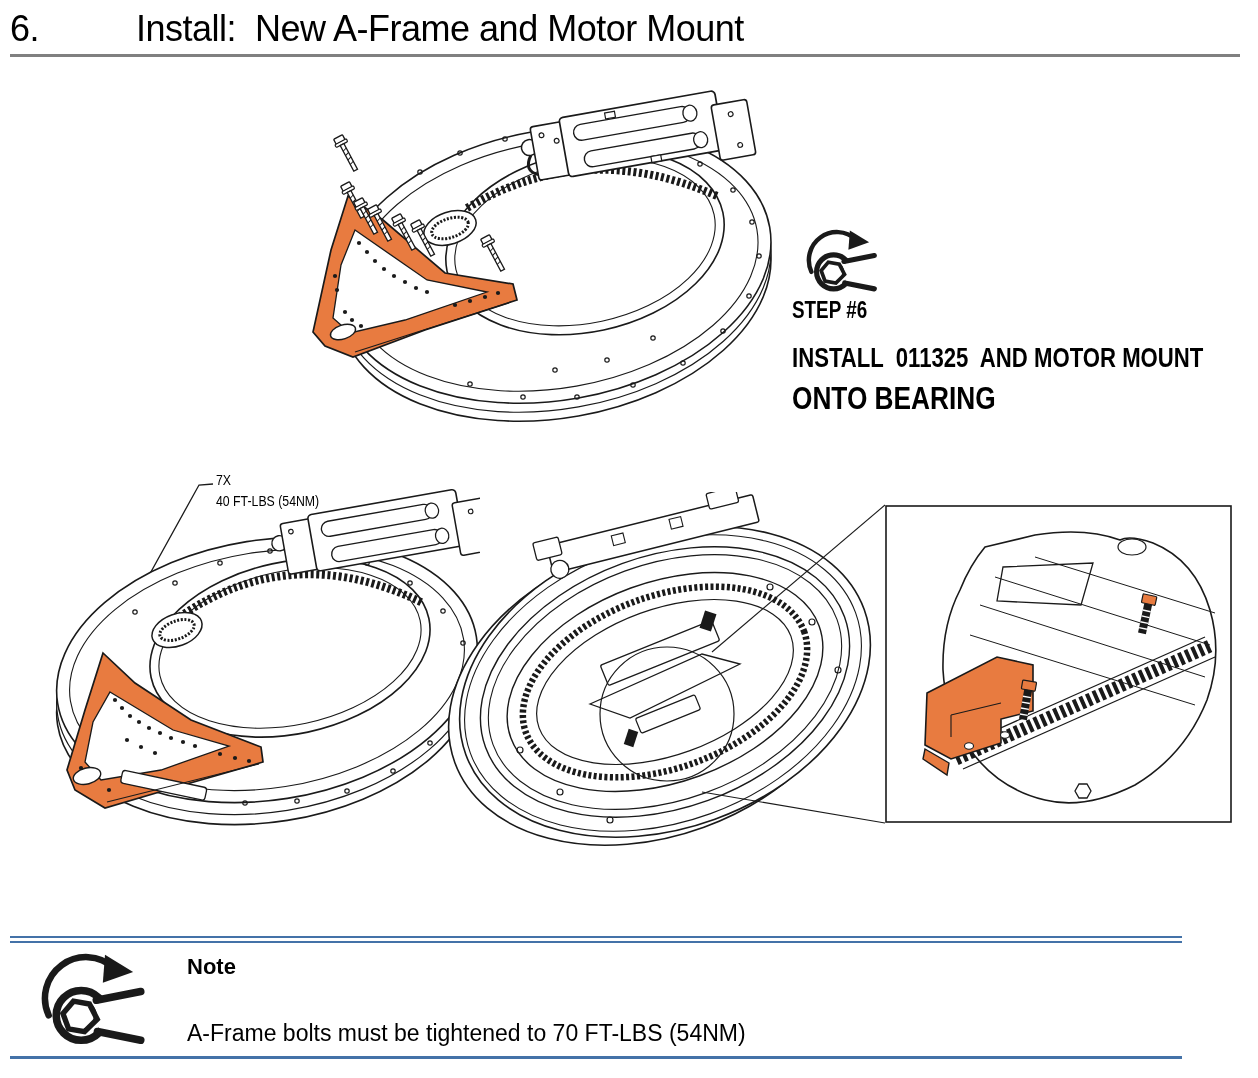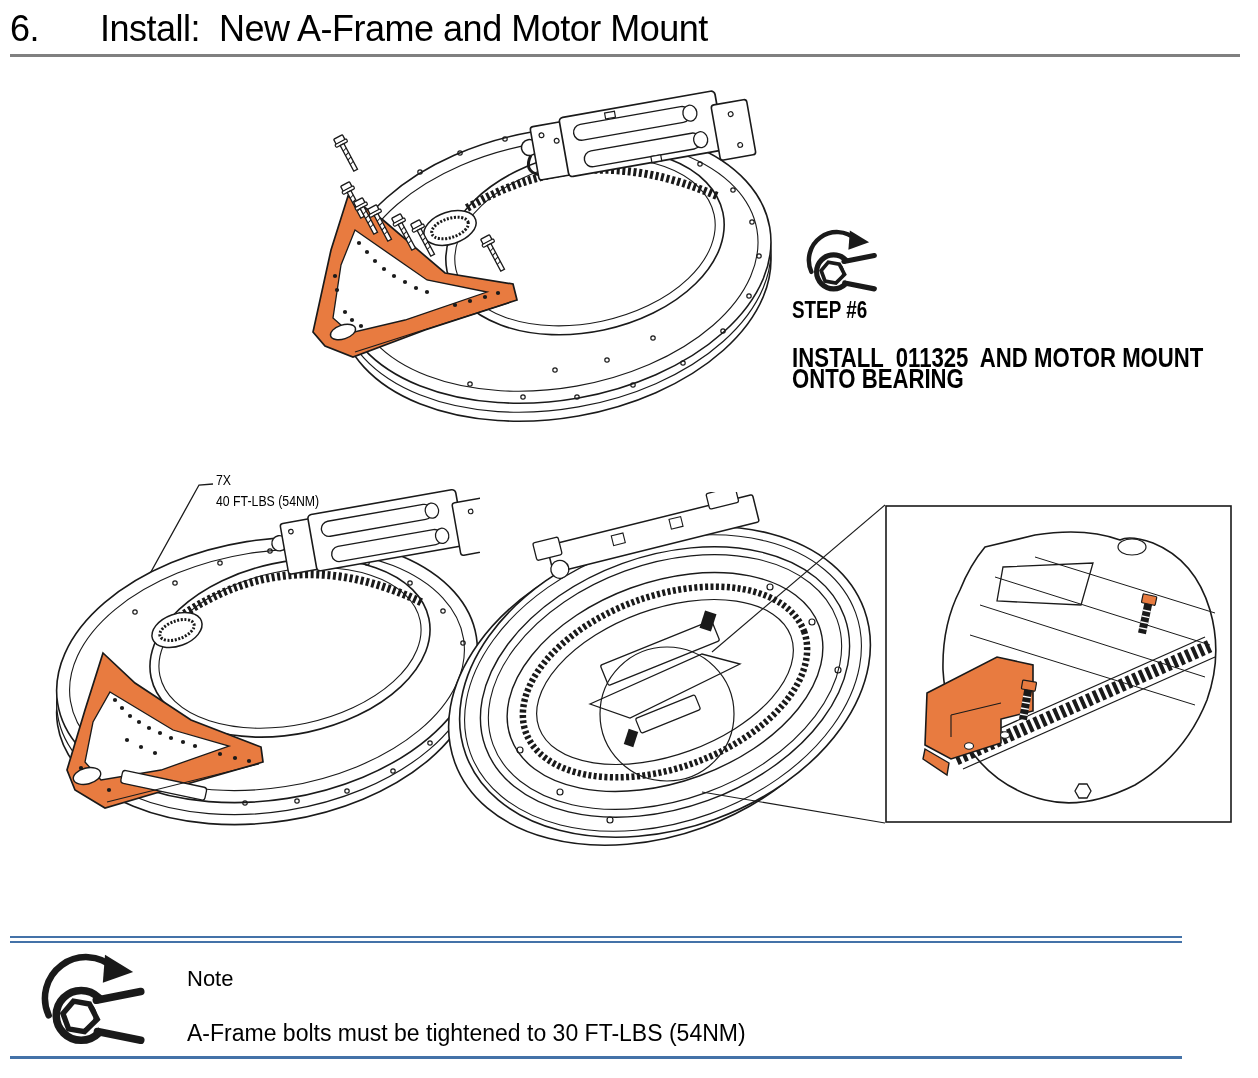--- a/index.html
+++ b/index.html
@@ -8,39 +8,39 @@
     --rule-blue:#4472A8;
     --ink:#1a1a1a;
   }
   *{margin:0;padding:0;box-sizing:border-box;}
   html,body{background:#fff;}
   .page{
     position:relative;width:1258px;height:1078px;background:#fff;overflow:hidden;
     font-family:"Liberation Sans",sans-serif;color:#000;
   }
   .abs{position:absolute;}
-  .pre{white-space:pre;}
+  .pre{white-space:pre;margin-left:36px;}
   .cond{display:inline-block;transform:scaleX(0.82);transform-origin:0 0;white-space:pre;}
   .title-num{left:10px;top:8px;font-size:36px;letter-spacing:-0.5px;}
   .title-text{left:100px;top:8px;font-size:36px;letter-spacing:-0.5px;}
   .title-rule{left:10px;top:54px;width:1230px;height:3px;background:var(--rule-gray);}
   .step-icon{left:804px;top:224px;width:74px;height:72px;}
   .step-heading{left:792px;top:297px;font-size:23px;font-weight:700;}
   .step-line1{left:792px;top:343px;font-size:27px;font-weight:700;}
-  .step-line2{left:792px;top:364px;font-size:27px;font-weight:700;}
+  .step-line2{left:792px;top:380px;font-size:32px;font-weight:700;}
   .callout{left:216px;top:469px;font-size:15px;font-weight:400;line-height:21px;}
   .svg-top{left:255px;top:80px;width:520px;height:360px;}
   .svg-midleft{left:15px;top:470px;width:465px;height:390px;}
   .svg-midcenter{left:440px;top:492px;width:445px;height:375px;}
   .svg-detail{left:885px;top:505px;width:347px;height:318px;}
   .note-rule-a{left:10px;top:936px;width:1172px;height:2px;background:var(--rule-blue);}
   .note-rule-b{left:10px;top:941px;width:1172px;height:2px;background:var(--rule-blue);}
   .note-rule-c{left:10px;top:1056px;width:1172px;height:3px;background:var(--rule-blue);}
   .note-icon{left:28px;top:946px;width:128px;height:104px;}
-  .note-heading{left:187px;top:954px;font-size:22px;font-weight:400;margin-top:12px;}
+  .note-heading{left:187px;top:954px;font-size:22px;font-weight:700;}
   .note-body{left:187px;top:1020px;font-size:23px;}
   
   .ink{stroke:var(--ink);fill:none;}
   .wht{stroke:var(--ink);fill:#fff;}
   .org{stroke:var(--ink);fill:var(--orange);}
   .blk{fill:var(--ink);stroke:none;}
 </style>
 </head>
 <body>
 
@@ -338,16 +338,16 @@
     <path d="M10,64 A38,38 0 0 1 70,20" class="ink" stroke-width="6" stroke-linecap="round"></path>
     <polygon points="62,8 88,24 60,34" class="blk"></polygon>
     <circle cx="40" cy="64" r="23" class="ink" stroke-width="7"></circle>
     <polygon points="56,50 100,42 100,86 56,80" fill="#fff" stroke="none"></polygon>
     <path d="M54,50 L95,42" class="ink" stroke-width="7" stroke-linecap="round"></path>
     <path d="M55,79 L95,87" class="ink" stroke-width="7" stroke-linecap="round"></path>
     <polygon points="54.8,67.6 43.1,79.1 28.4,76.5 23.2,62.4 32.9,50.9 47.6,53.5" class="wht" stroke-width="5"></polygon>
     <path d="M48,54 A14,14 0 0 1 52,70" class="ink" stroke-width="3"></path>
   </svg>
   <div class="abs note-heading">Note</div>
-  <div class="abs note-body">A-Frame bolts must be tightened to 30 FT-LBS (54NM)</div>
+  <div class="abs note-body">A-Frame bolts must be tightened to 70 FT-LBS (54NM)</div>
   <div class="abs note-rule-c"></div>
 
 </div>
 
 </body></html>

